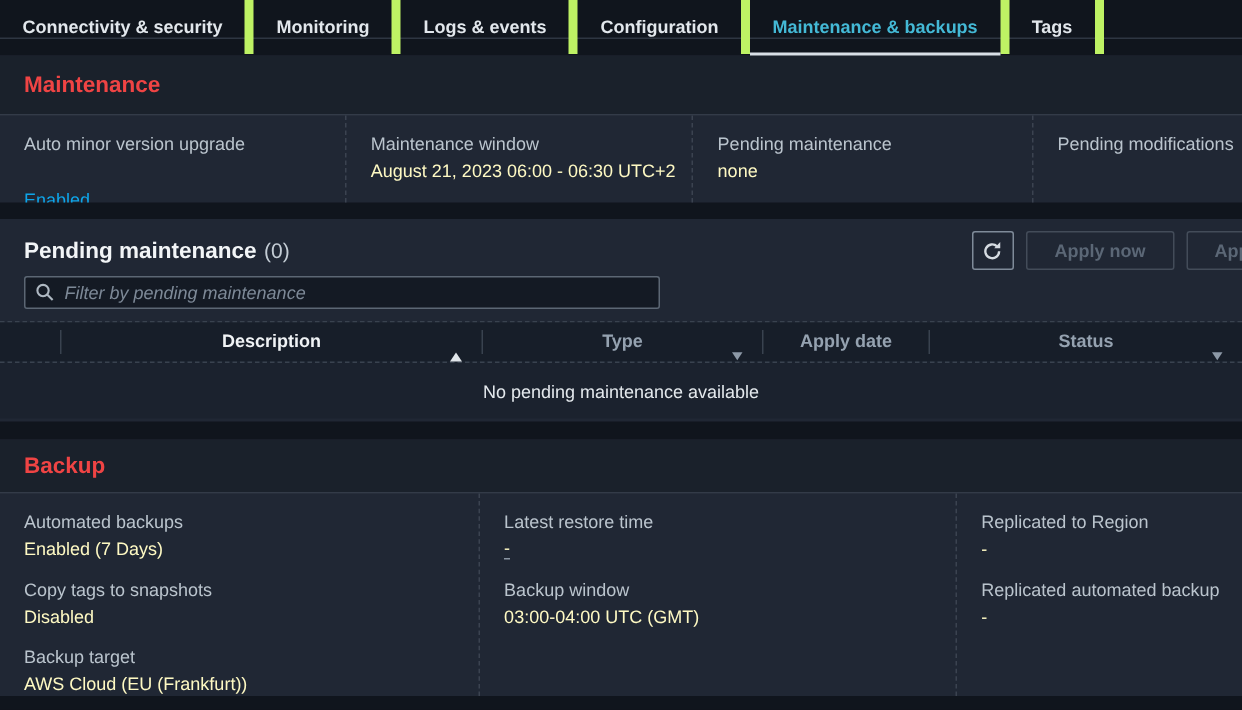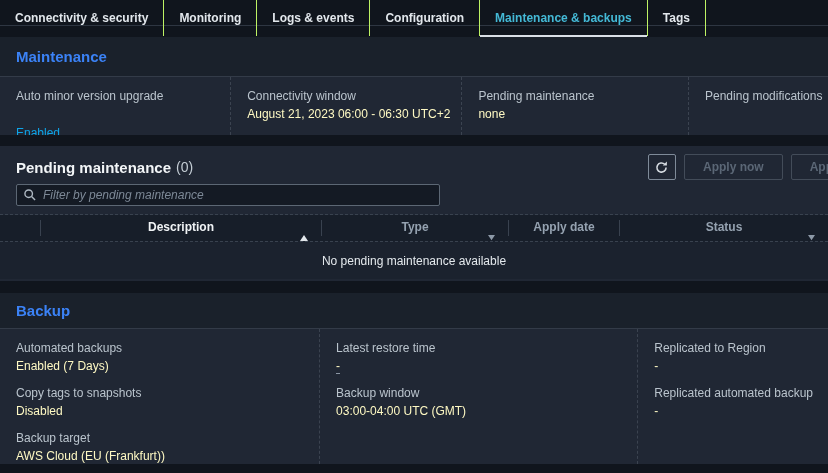--- a/index.html
+++ b/index.html
@@ -3,29 +3,29 @@
 <meta charset="utf-8">
 <style>
   * { margin:0; padding:0; box-sizing:border-box; }
   html,body { background:#10151d; }
   body { font-family:"Liberation Sans", sans-serif; }
   .screen { position:relative; width:828px; height:473px; overflow:hidden; background:#10151d; color:#edf1f3; }
 
   
   .tabbar { display:flex; height:26px; border-bottom:1px solid #2e3642; background:#10151d; }
   .tab { position:relative; display:flex; align-items:center; padding:18px 15px; font-size:12px; font-weight:700;
-         color:#e2e7ec; border-right:1px solid #bef264; cursor:pointer; white-space:nowrap; }
+         color:#e2e7ec; border-right:6px solid #bef264; cursor:pointer; white-space:nowrap; }
   .tab.active { color:#44b9d6; }
   .tab.active::after { content:""; position:absolute; left:0; right:0; bottom:-1px; height:2px; background:#d9dfe6; }
 
   
   .card { background:#202734; width:828px; }
   .gap11 { height:11px; } .gap12 { height:12px; }
   .card-header { background:#1a212b; border-bottom:1px solid #333b48; padding:0 16px; display:flex; align-items:center; }
-  .card-title { font-size:15px; font-weight:700; color:#3b82f6; }
+  .card-title { font-size:15px; font-weight:700; color:#ef4444; }
 
   
   .m-header { height:40px; }
   .m-content { display:flex; height:58px; }
   .m-col { padding:12px 16px 0 16px; overflow:hidden; }
   .m-col + .m-col { border-left:1px dashed #3b4350; }
   .m-col-1 { width:248px; } .m-col-2 { width:249px; } .m-col-3 { width:244px; } .m-col-4 { flex:1 0 140px; min-width:0; }
   .field-label { font-size:12px; color:#bac4cd; line-height:15px; white-space:nowrap; }
   .field-value { font-size:12px; color:#fef9c3; line-height:15px; margin-top:3px; white-space:nowrap; }
   .field-value.green { color:#0ea5e9;margin-top:22px; }
@@ -100,21 +100,21 @@
   <div class="card">
     <div class="card-header m-header">
       <span class="card-title">Maintenance</span>
     </div>
     <div class="m-content">
       <div class="m-col m-col-1">
         <div class="field-label">Auto minor version upgrade</div>
         <div class="field-value green">Enabled</div>
       </div>
       <div class="m-col m-col-2">
-        <div class="field-label">Connectivity window</div>
+        <div class="field-label">Maintenance window</div>
         <div class="field-value">August 21, 2023 06:00 - 06:30 UTC+2</div>
       </div>
       <div class="m-col m-col-3">
         <div class="field-label">Pending maintenance</div>
         <div class="field-value">none</div>
       </div>
       <div class="m-col m-col-4">
         <div class="field-label">Pending modifications</div>
         <div class="field-value"></div>
       </div>

